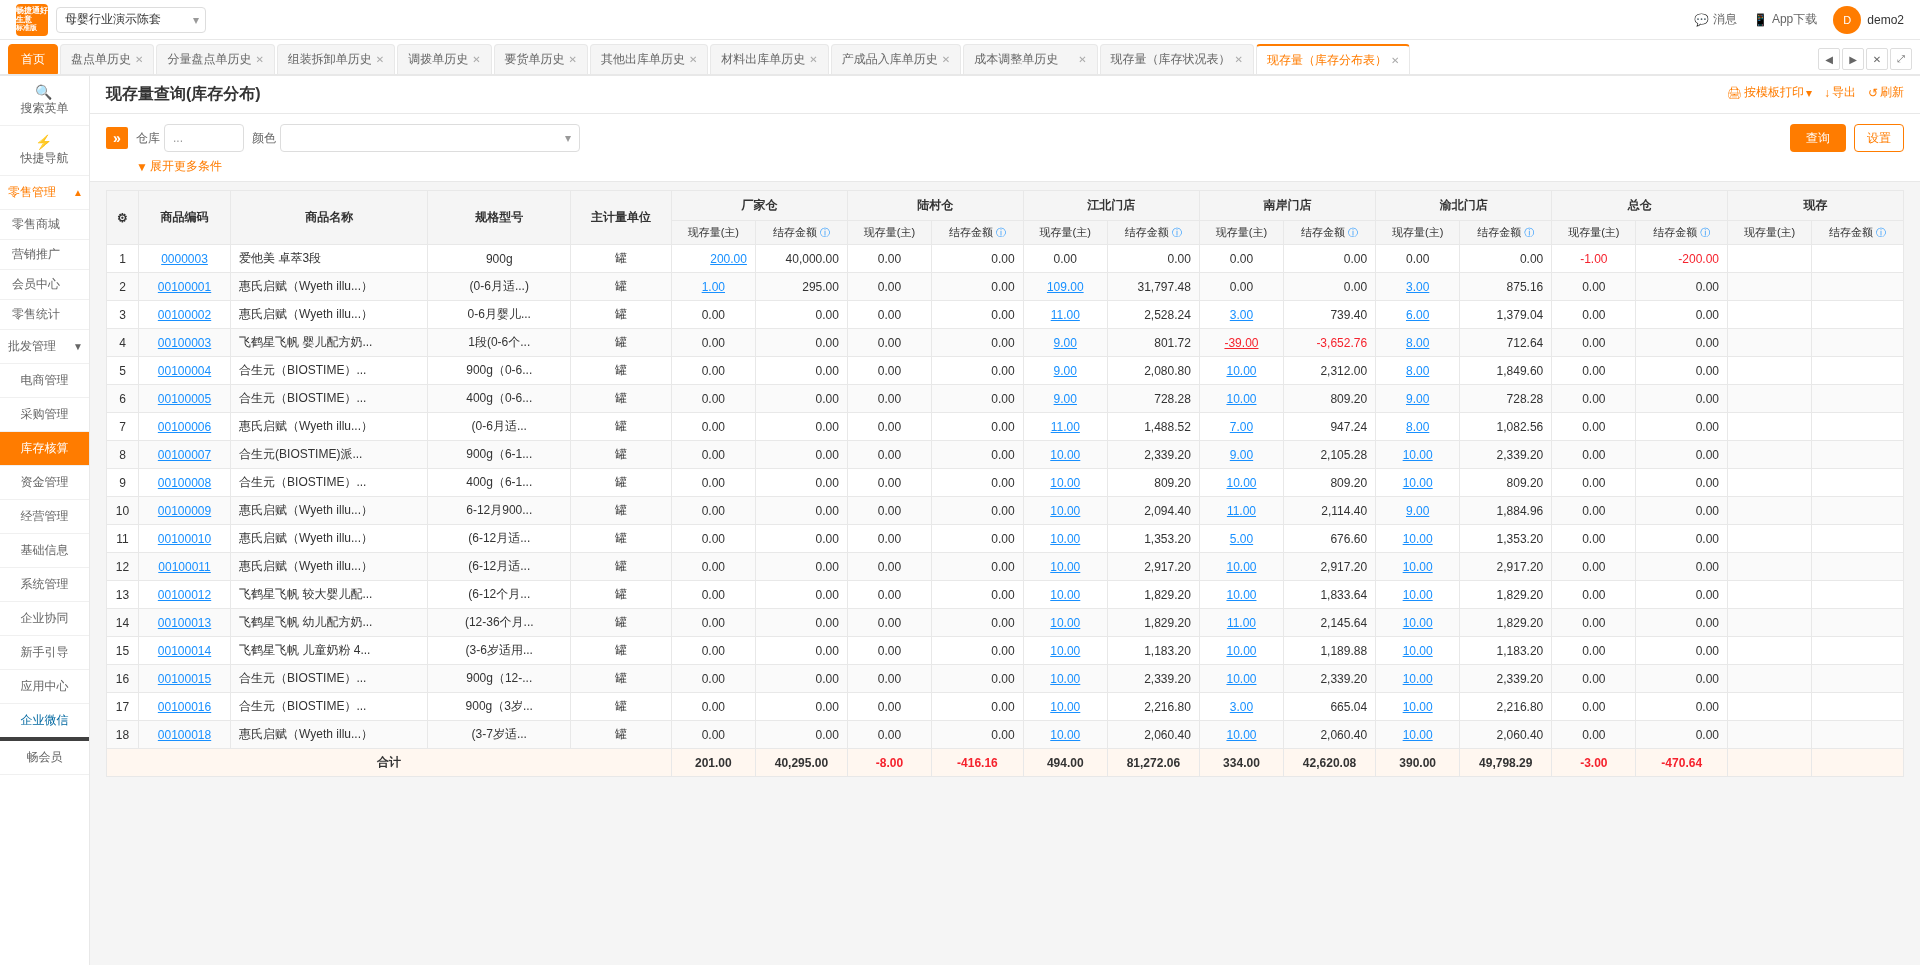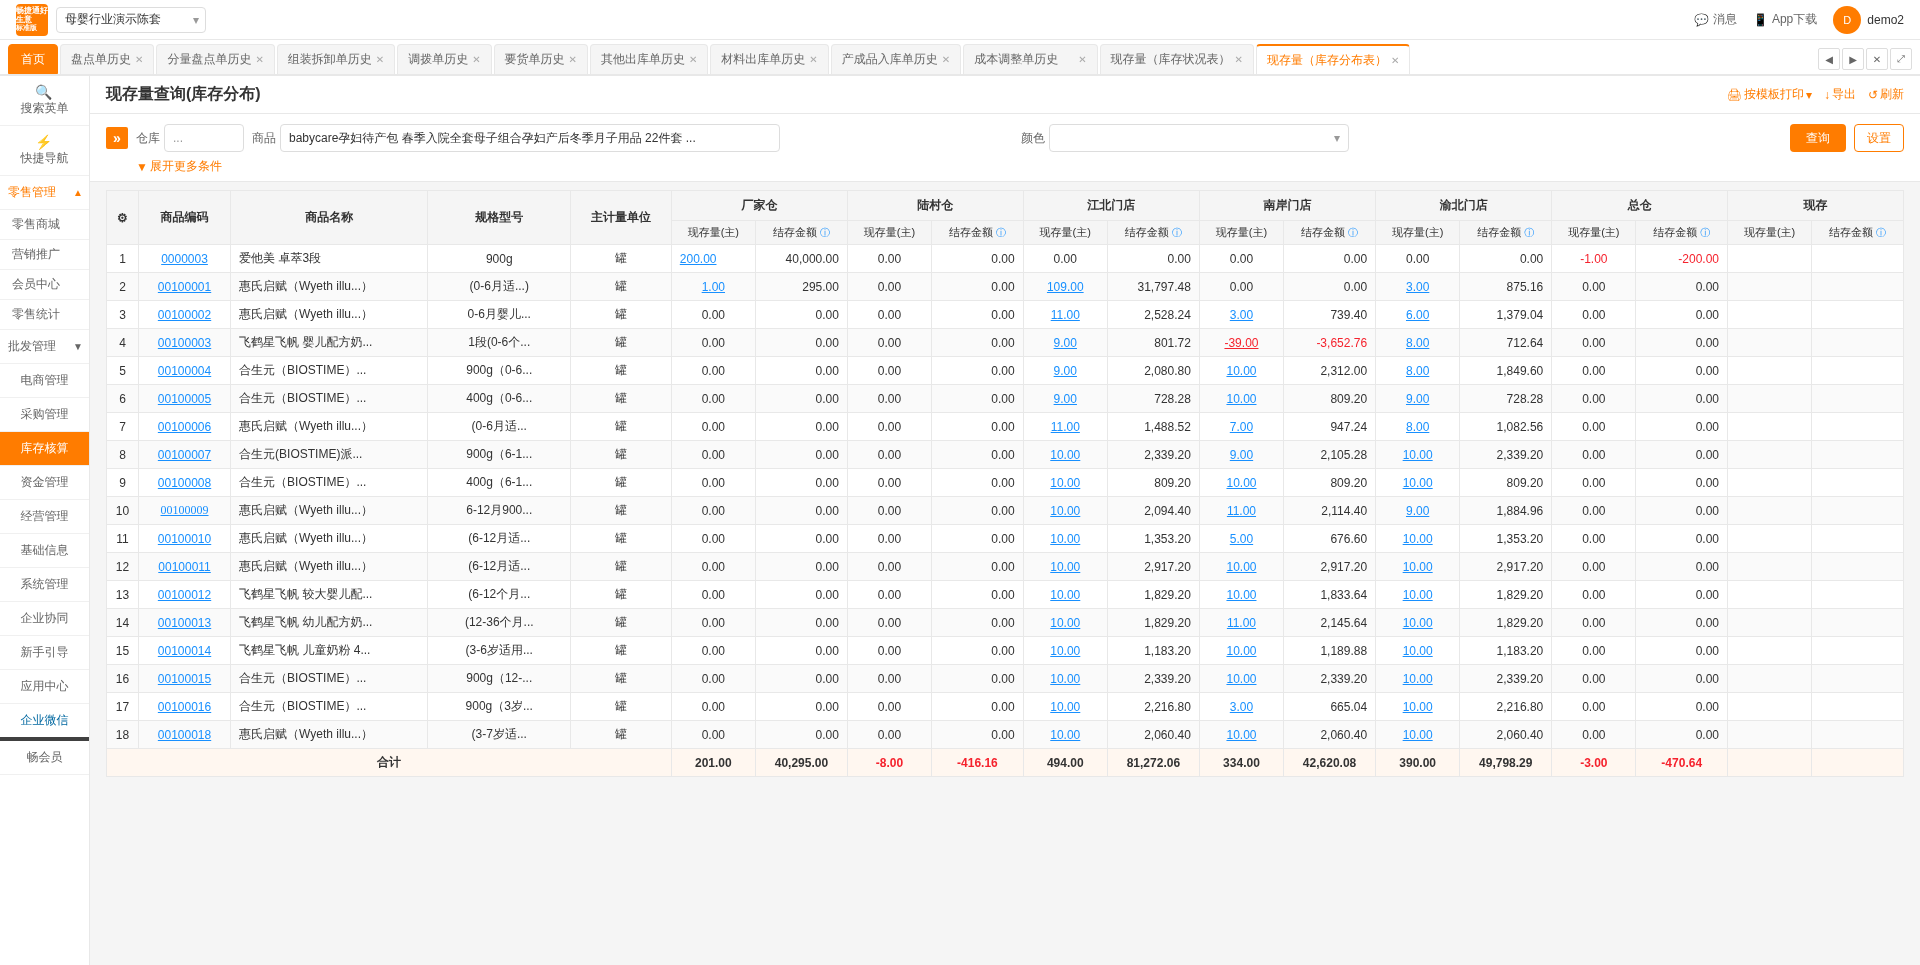--- a/index.html
+++ b/index.html
@@ -159,21 +159,21 @@
     <div style="padding:8px 4px;text-align:center;cursor:pointer;font-size:12px;color:#0369a1;border-bottom:4px solid #404040;">
       <div>企业微信</div>
     </div>
     <div style="padding:8px 4px;text-align:center;cursor:pointer;font-size:12px;color:#666;border-bottom:1px solid #f0f0f0;">
       <div>畅会员</div>
     </div>
   </div>
 
   <div style="flex:1;overflow:hidden;display:flex;flex-direction:column;background:#f5f5f5;">
 
-    <div style="background:#fff;padding:8px 16px;display:flex;align-items:center;justify-content:space-between;border-bottom:1px solid #e8e8e8;">
+    <div style="background:#fff;padding:8px 16px;display:flex;align-items:flex-start;justify-content:space-between;border-bottom:1px solid #e8e8e8;">
       <div style="font-size:16px;font-weight:bold;color:#333;">现存量查询(库存分布)</div>
       <div style="display:flex;align-items:center;gap:12px;">
         <span style="color:#ff7c00;font-size:12px;cursor:pointer;display:flex;align-items:center;gap:2px;">
           <span>🖨</span>
           <span>按模板打印</span>
           <span>▾</span>
         </span>
         <span style="color:#ff7c00;font-size:12px;cursor:pointer;display:flex;align-items:center;gap:2px;">
           <span>↓</span>
           <span>导出</span>
@@ -185,26 +185,20 @@
       </div>
     </div>
 
     <div style="background:#fff;padding:10px 16px 6px 16px;border-bottom:1px solid #e8e8e8;">
       <div style="display:flex;align-items:center;gap:8px;flex-wrap:nowrap;">
         <button style="background:#ff7c00;color:white;border:none;width:22px;height:22px;border-radius:2px;cursor:pointer;font-size:14px;font-weight:bold;display:flex;align-items:center;justify-content:center;flex-shrink:0;">»</button>
         <div style="display:flex;align-items:center;gap:4px;">
           <span style="font-size:12px;color:#666;white-space:nowrap;">仓库</span>
           <div style="height:28px;border:1px solid #ddd;border-radius:4px;padding:0 8px;font-size:12px;min-width:80px;background:#fff;display:flex;align-items:center;cursor:pointer;color:#999;">
             <span>...</span>
-          </div>
-        </div>
-        <div style="display:flex;align-items:center;gap:4px;flex:1;">
-          <span style="font-size:12px;color:#666;white-space:nowrap;">商品</span>
-          <div style="height:28px;border:1px solid #ddd;border-radius:4px;padding:0 8px;font-size:12px;flex:1;background:#fff;display:flex;align-items:center;cursor:pointer;color:#333;overflow:hidden;max-width:500px;">
-            <span style="white-space:nowrap;overflow:hidden;text-overflow:ellipsis;">babycare孕妇待产包 春季入院全套母子组合孕妇产后冬季月子用品 22件套 ...</span>
           </div>
         </div>
         <div style="display:flex;align-items:center;gap:4px;flex:1;">
           <span style="font-size:12px;color:#666;white-space:nowrap;">颜色</span>
           <div style="height:28px;border:1px solid #ddd;border-radius:4px;padding:0 8px;font-size:12px;flex:1;background:#fff;display:flex;align-items:center;justify-content:space-between;cursor:pointer;max-width:300px;">
             <span></span>
             <span style="color:#999;">▾</span>
           </div>
         </div>
         <button style="background:#ff7c00;color:white;border:none;border-radius:4px;padding:4px 16px;font-size:12px;cursor:pointer;height:28px;white-space:nowrap;">查询</button>
@@ -252,21 +246,21 @@
             <th style="background:#f5f5f5;border:1px solid #e8e8e8;padding:4px 6px;text-align:center;font-weight:normal;font-size:11px;white-space:nowrap;">结存金额 <span style="color:#1890ff;font-size:10px;">ⓘ</span></th>
           </tr>
         </thead>
         <tbody id="table-body">
         <tr style="background: rgb(255, 255, 255);">
               <td style="border: 1px solid rgb(232, 232, 232); padding: 5px 8px; text-align: center; white-space: nowrap;">1</td>
               <td style="border: 1px solid rgb(232, 232, 232); padding: 5px 8px; text-align: center; white-space: nowrap; color: rgb(24, 144, 255); text-decoration: underline; cursor: pointer;">0000003</td>
               <td style="border: 1px solid rgb(232, 232, 232); padding: 5px 8px; text-align: left; white-space: nowrap;">爱他美 卓萃3段</td>
               <td style="border: 1px solid rgb(232, 232, 232); padding: 5px 8px; text-align: center; white-space: nowrap;">900g</td>
               <td style="border: 1px solid rgb(232, 232, 232); padding: 5px 8px; text-align: center; white-space: nowrap;">罐</td>
-              <td style="border: 1px solid rgb(232, 232, 232); padding: 5px 8px; text-align: left; white-space: nowrap; color: rgb(24, 144, 255); text-decoration: underline; cursor: pointer;">200.00</td>
+              <td style="border: 1px solid rgb(232, 232, 232); padding: 5px 8px; text-align: right; white-space: nowrap; color: rgb(24, 144, 255); text-decoration: underline; cursor: pointer;">200.00</td>
               <td style="border: 1px solid rgb(232, 232, 232); padding: 5px 8px; text-align: right; white-space: nowrap;">40,000.00</td>
               <td style="border: 1px solid rgb(232, 232, 232); padding: 5px 8px; text-align: center; white-space: nowrap;">0.00</td>
               <td style="border: 1px solid rgb(232, 232, 232); padding: 5px 8px; text-align: right; white-space: nowrap;">0.00</td>
               <td style="border: 1px solid rgb(232, 232, 232); padding: 5px 8px; text-align: center; white-space: nowrap;">0.00</td>
               <td style="border: 1px solid rgb(232, 232, 232); padding: 5px 8px; text-align: right; white-space: nowrap;">0.00</td>
               <td style="border: 1px solid rgb(232, 232, 232); padding: 5px 8px; text-align: center; white-space: nowrap;">0.00</td>
               <td style="border: 1px solid rgb(232, 232, 232); padding: 5px 8px; text-align: right; white-space: nowrap;">0.00</td>
               <td style="border: 1px solid rgb(232, 232, 232); padding: 5px 8px; text-align: center; white-space: nowrap;">0.00</td>
               <td style="border: 1px solid rgb(232, 232, 232); padding: 5px 8px; text-align: right; white-space: nowrap;">0.00</td>
               <td style="border: 1px solid rgb(232, 232, 232); padding: 5px 8px; text-align: center; white-space: nowrap; color: rgb(245, 34, 45);">-1.00</td>
@@ -437,21 +431,21 @@
               <td style="border: 1px solid rgb(232, 232, 232); padding: 5px 8px; text-align: right; white-space: nowrap;">809.20</td>
               <td style="border: 1px solid rgb(232, 232, 232); padding: 5px 8px; text-align: center; white-space: nowrap; color: rgb(24, 144, 255); text-decoration: underline; cursor: pointer;">10.00</td>
               <td style="border: 1px solid rgb(232, 232, 232); padding: 5px 8px; text-align: right; white-space: nowrap;">809.20</td>
               <td style="border: 1px solid rgb(232, 232, 232); padding: 5px 8px; text-align: center; white-space: nowrap;">0.00</td>
               <td style="border: 1px solid rgb(232, 232, 232); padding: 5px 8px; text-align: right; white-space: nowrap;">0.00</td>
               <td style="border: 1px solid rgb(232, 232, 232); padding: 5px 8px; text-align: center; white-space: nowrap;"></td>
               <td style="border: 1px solid rgb(232, 232, 232); padding: 5px 8px; text-align: right; white-space: nowrap;"></td>
             </tr>
             <tr style="background: rgb(250, 250, 250);">
               <td style="border: 1px solid rgb(232, 232, 232); padding: 5px 8px; text-align: center; white-space: nowrap;">10</td>
-              <td style="border: 1px solid rgb(232, 232, 232); padding: 5px 8px; text-align: center; white-space: nowrap; color: rgb(24, 144, 255); text-decoration: underline; cursor: pointer; font-family: Liberation Serif, serif;">00100009</td>
+              <td style="border: 1px solid rgb(232, 232, 232); padding: 5px 8px; text-align: center; white-space: nowrap; color: rgb(24, 144, 255); text-decoration: underline; cursor: pointer;">00100009</td>
               <td style="border: 1px solid rgb(232, 232, 232); padding: 5px 8px; text-align: left; white-space: nowrap;">惠氏启赋（Wyeth illu...）</td>
               <td style="border: 1px solid rgb(232, 232, 232); padding: 5px 8px; text-align: center; white-space: nowrap;">6-12月900...</td>
               <td style="border: 1px solid rgb(232, 232, 232); padding: 5px 8px; text-align: center; white-space: nowrap;">罐</td>
               <td style="border: 1px solid rgb(232, 232, 232); padding: 5px 8px; text-align: center; white-space: nowrap;">0.00</td>
               <td style="border: 1px solid rgb(232, 232, 232); padding: 5px 8px; text-align: right; white-space: nowrap;">0.00</td>
               <td style="border: 1px solid rgb(232, 232, 232); padding: 5px 8px; text-align: center; white-space: nowrap;">0.00</td>
               <td style="border: 1px solid rgb(232, 232, 232); padding: 5px 8px; text-align: right; white-space: nowrap;">0.00</td>
               <td style="border: 1px solid rgb(232, 232, 232); padding: 5px 8px; text-align: center; white-space: nowrap; color: rgb(24, 144, 255); text-decoration: underline; cursor: pointer;">10.00</td>
               <td style="border: 1px solid rgb(232, 232, 232); padding: 5px 8px; text-align: right; white-space: nowrap;">2,094.40</td>
               <td style="border: 1px solid rgb(232, 232, 232); padding: 5px 8px; text-align: center; white-space: nowrap; color: rgb(24, 144, 255); text-decoration: underline; cursor: pointer;">11.00</td>

